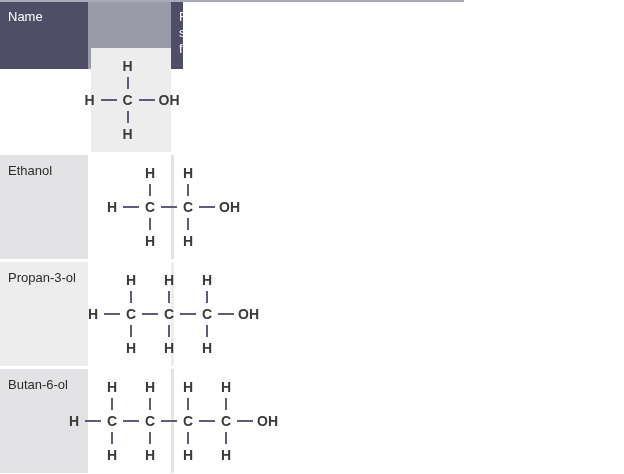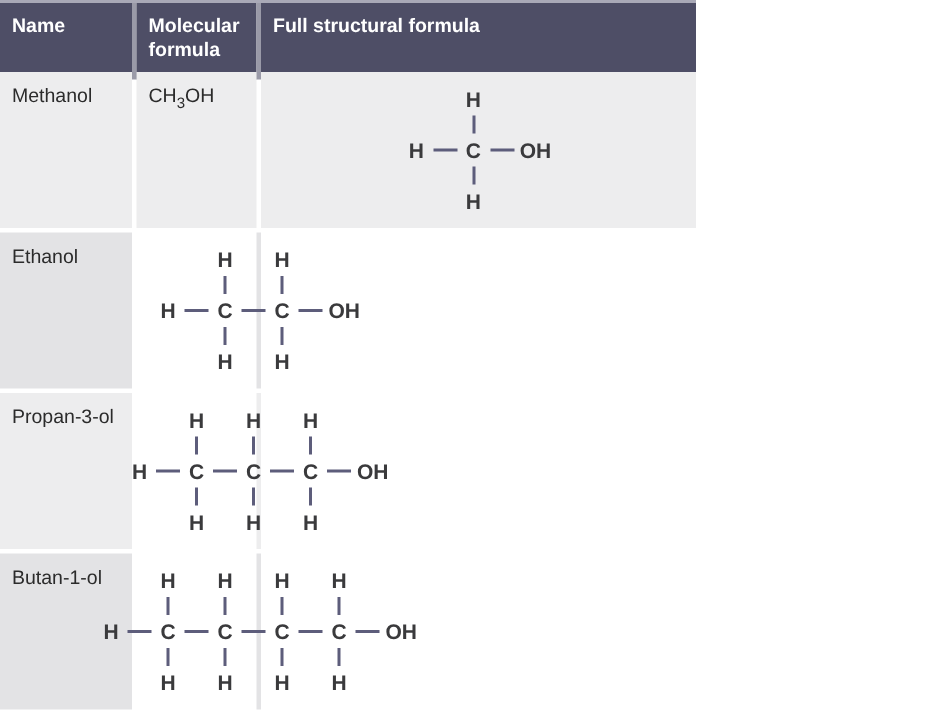--- a/index.html
+++ b/index.html
@@ -8,21 +8,21 @@
     font-family:"Liberation Sans", sans-serif;
     -webkit-font-smoothing:antialiased;
   }
   .table { width:464px; border-top:2px solid var(--border-top, #a9a9b7); }
 
   .header-row {
     display:grid; grid-template-columns:88px 3px 80px 3px 290px; height:43px;
   }
   .header-cell {
     background:var(--header-bg, #4e4e66); color:#ffffff;
-    font-weight:bold; font-size:13px; line-height:16px;
+    font-weight:normal; font-size:13px; line-height:16px;
     padding:7px 4px 12px 8px; box-sizing:border-box;
   }
   .header-divider { background:var(--header-divider, #9a9aa8); }
 
   .body-row {
     display:grid; grid-template-columns:88px 3px 80px 3px 290px;
     height:104px; margin-top:3px;
   }
   .body-row .cell { box-sizing:border-box; padding:8px 4px 0 8px; font-size:13px; color:#2b2b2b; }
   .table-body .body-row:nth-child(odd) .cell { background:var(--row-light, #ededee); }
@@ -46,31 +46,28 @@
   .vbond { justify-self:center; width:2px; height:100%; background:var(--bond, #5d5d7b); }
 </style>
 </head>
 <body>
 
 <div class="table">
 
   <div class="header-row">
     <div class="header-cell">Name</div>
     <div class="header-divider"></div>
-    <div class="header-cell">Molecular formula</div>
     <div class="header-divider"></div>
     <div class="header-cell">Full structural formula</div>
   </div>
 
   <div class="table-body">
 
     <div class="body-row">
-      <div class="cell">Methanol</div>
       <div></div>
-      <div class="cell"><span>CH</span><span class="sub">3</span><span>OH</span></div>
       <div></div>
       <div class="cell structure">
         <div class="molecule" style="grid-template-columns: 14px 16px 14px 16px auto;">
             <div class="atom" style="grid-area: 3 / 1;">H</div>
             <div class="hbond" style="grid-area: 3 / 2;"></div>
             <div class="atom" style="grid-area: 1 / 3;">H</div>
             <div class="vbond" style="grid-area: 2 / 3;"></div>
             <div class="atom" style="grid-area: 3 / 3;">C</div>
             <div class="hbond" style="grid-area: 3 / 4;"></div>
             <div class="vbond" style="grid-area: 4 / 3;"></div>
@@ -130,21 +127,21 @@
             <div class="atom" style="grid-area: 3 / 7;">C</div>
             <div class="hbond" style="grid-area: 3 / 8;"></div>
             <div class="vbond" style="grid-area: 4 / 7;"></div>
             <div class="atom" style="grid-area: 5 / 7;">H</div>
             <div class="atom" style="grid-area: 3 / 9;">OH</div>
           </div>
       </div>
     </div>
 
     <div class="body-row">
-      <div class="cell">Butan-1-ol</div>
+      <div class="cell">Butan-6-ol</div>
       <div></div>
       <div></div>
       <div class="cell structure">
         <div class="molecule" style="grid-template-columns: 14px 16px 14px 16px 14px 16px 14px 16px 14px 16px auto;">
             <div class="atom" style="grid-area: 3 / 1;">H</div>
             <div class="hbond" style="grid-area: 3 / 2;"></div>
             <div class="atom" style="grid-area: 1 / 3;">H</div>
             <div class="vbond" style="grid-area: 2 / 3;"></div>
             <div class="atom" style="grid-area: 3 / 3;">C</div>
             <div class="hbond" style="grid-area: 3 / 4;"></div>

